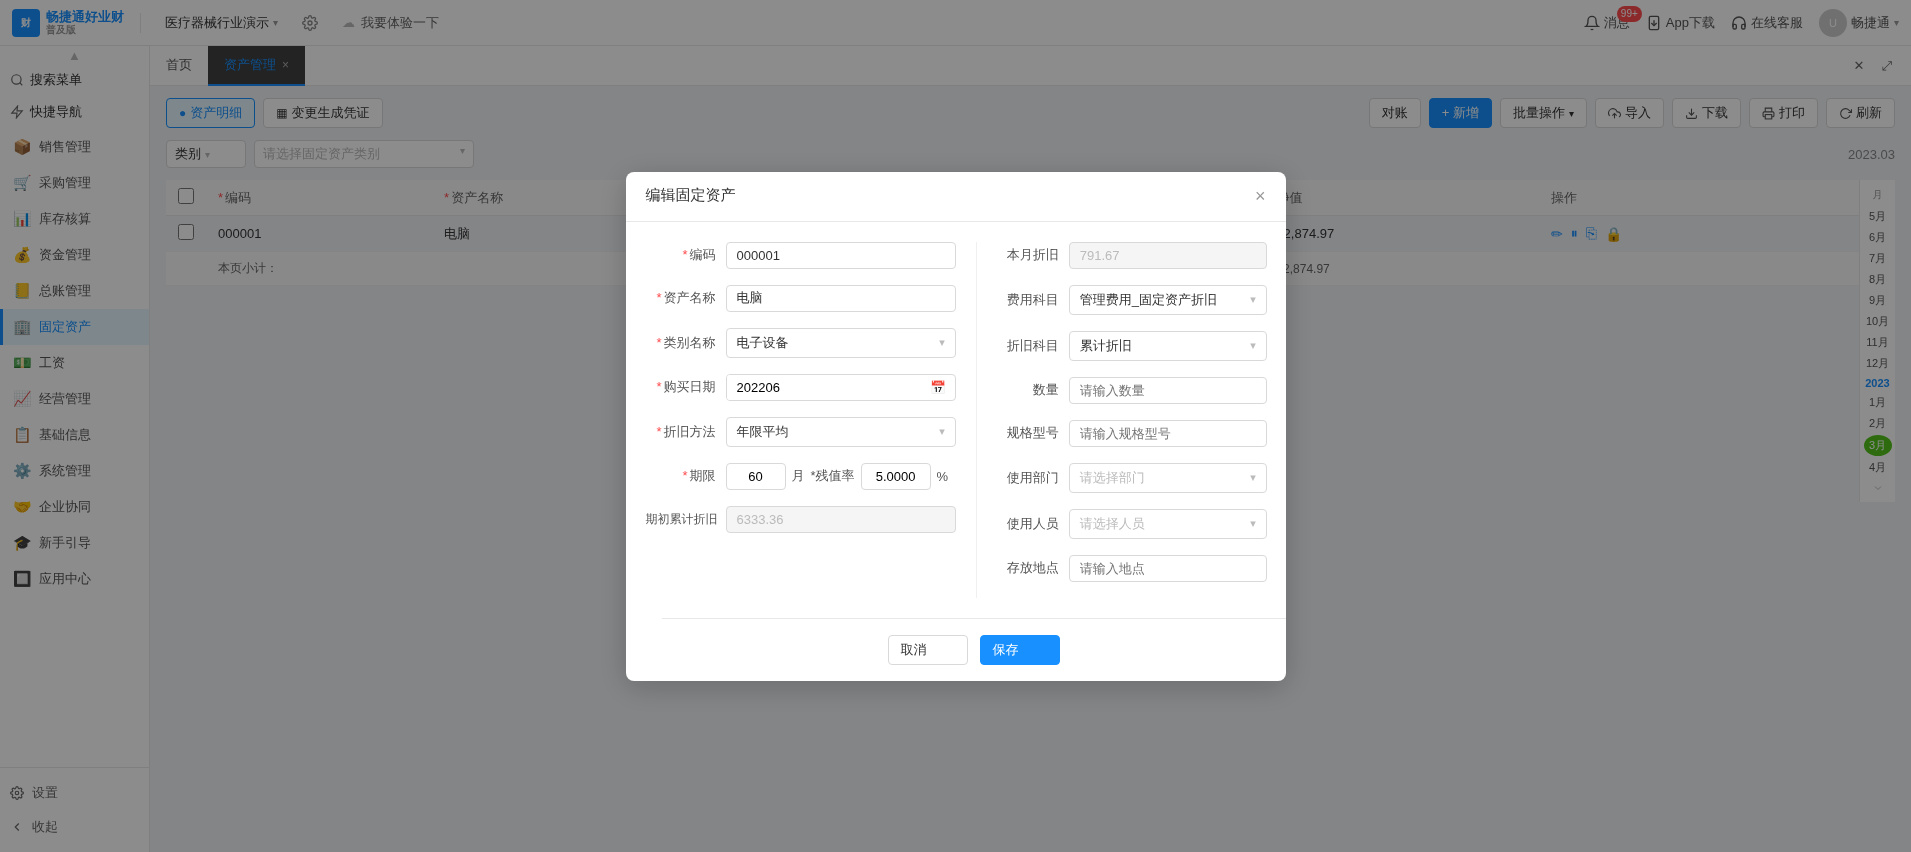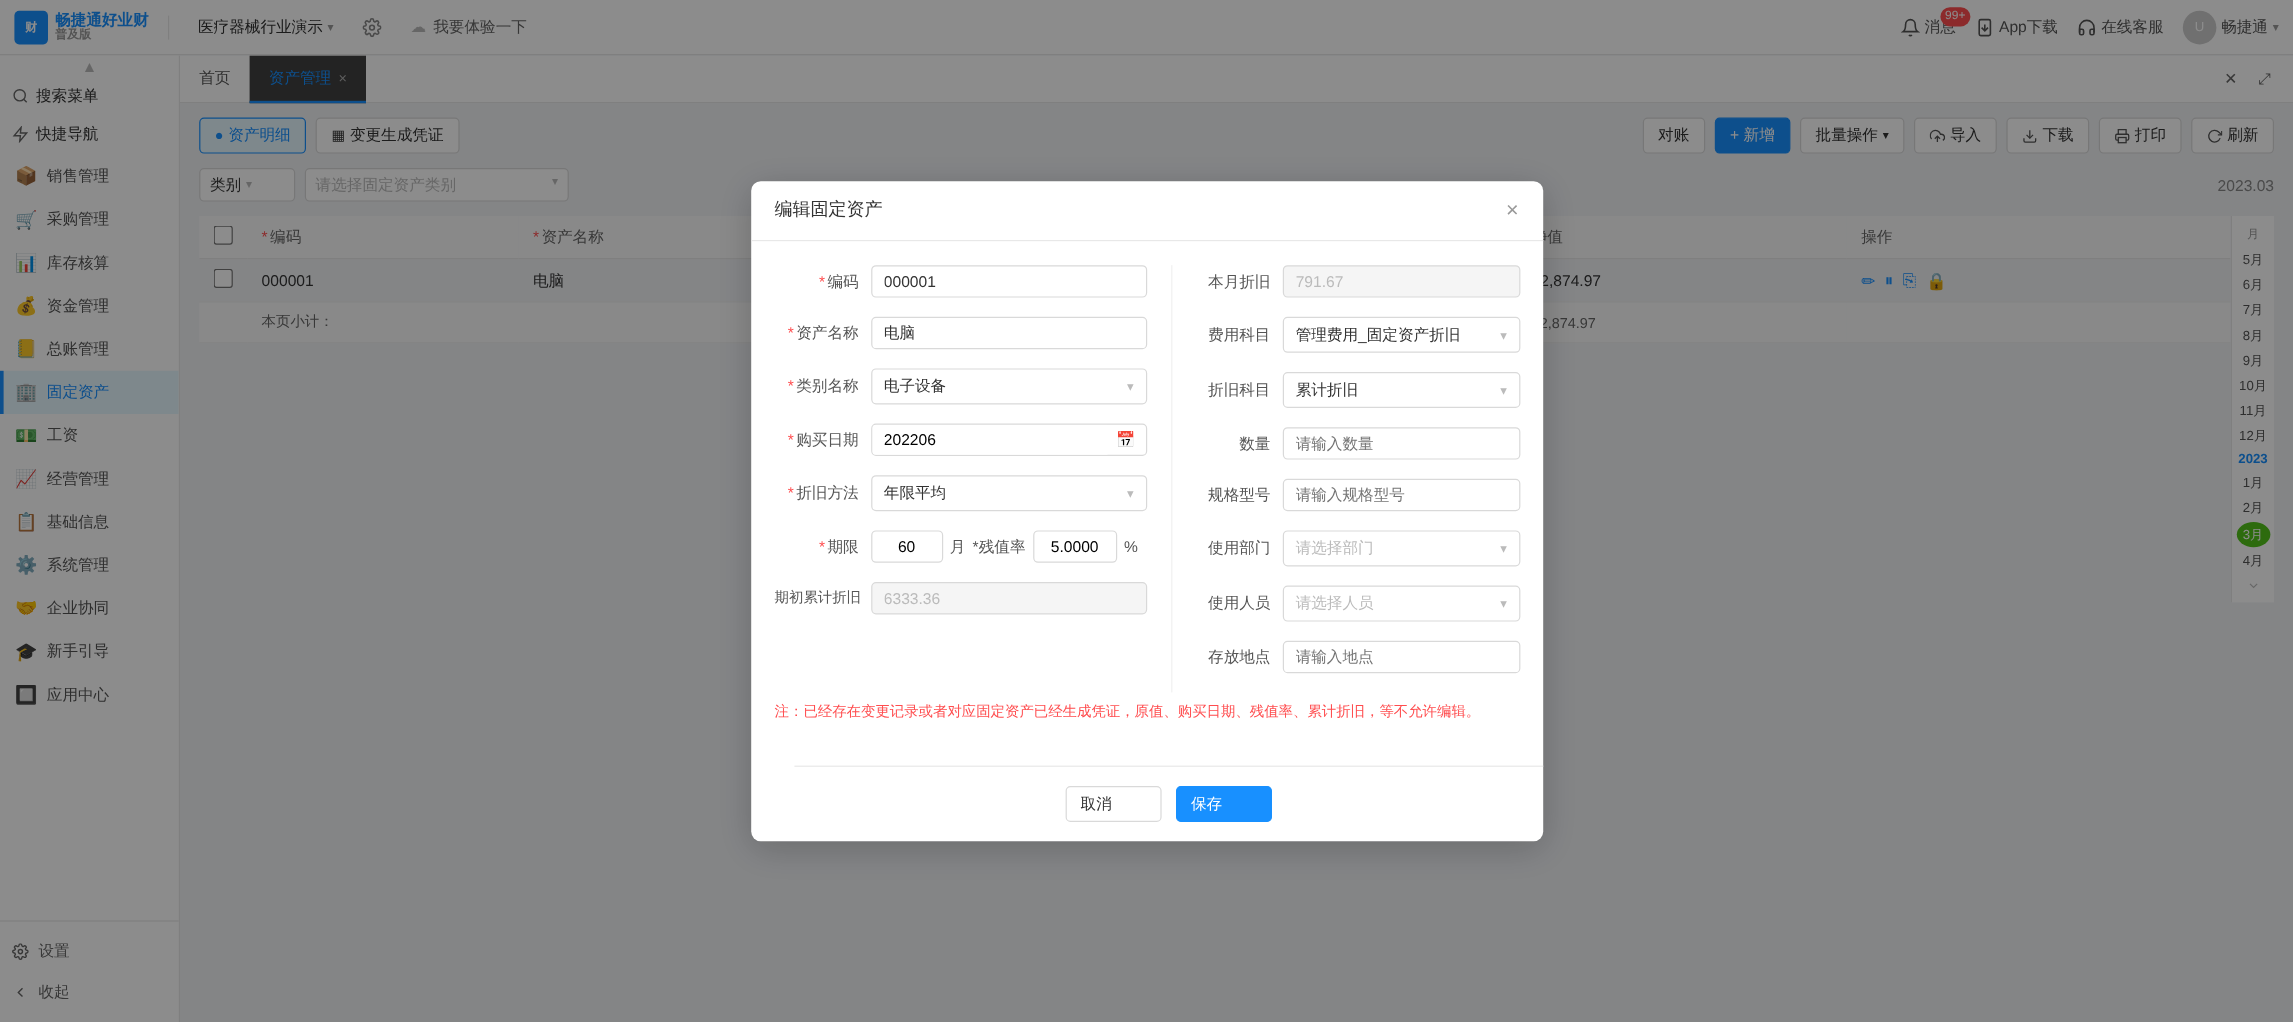--- a/index.html
+++ b/index.html
@@ -528,21 +528,20 @@
               <span style="color:#bbb;font-size:11px;">▾</span>
             </div>
           </div>
           <div class="form-row">
             <label class="form-label" style="width:72px;">存放地点</label>
             <input type="text" class="form-input" placeholder="请输入地点" style="">
           </div>
         </div>
       </div>
 
-      <div class="dialog-notice">注：已经存在变更记录或者对应固定资产已经生成凭证，原值、购买日期、残值率、累计折旧，等不允许编辑。</div>
     </div>
 
     <div class="dialog-footer">
       <button class="btn" style="min-width:80px;">取消</button>
       <button class="btn btn-primary" style="min-width:80px;">保存</button>
     </div>
   </div>
 </div>
 
 </body></html>

